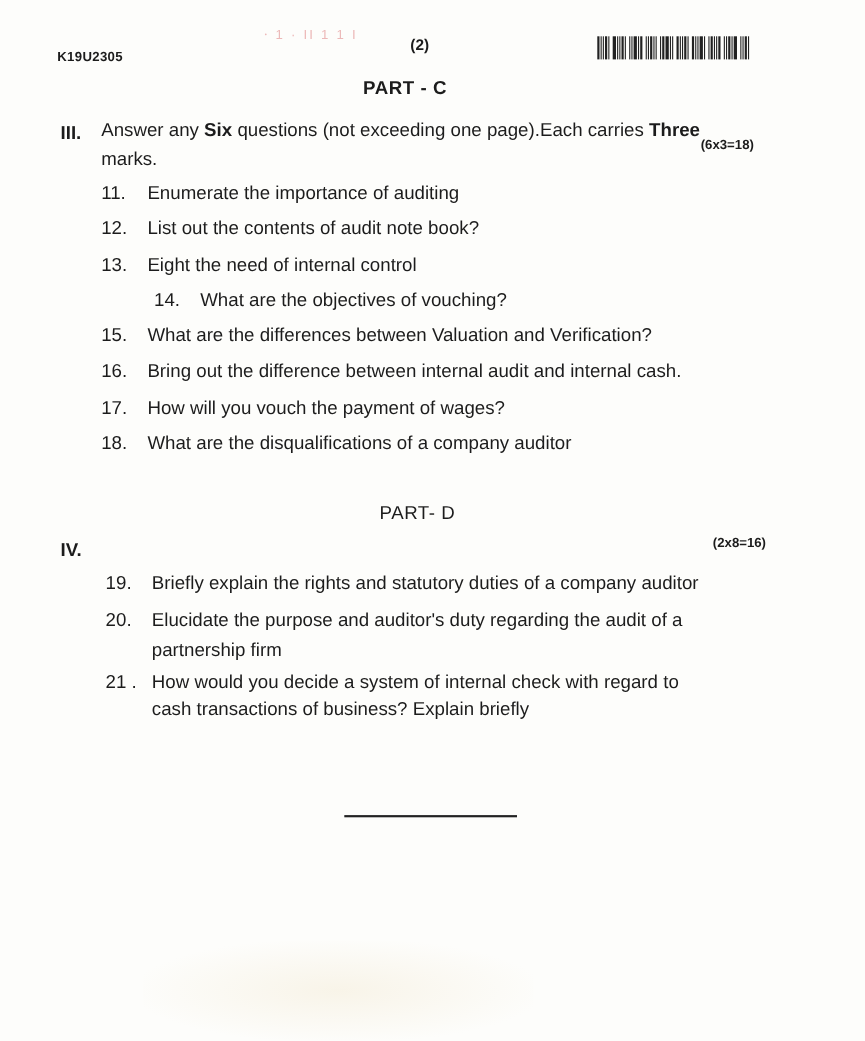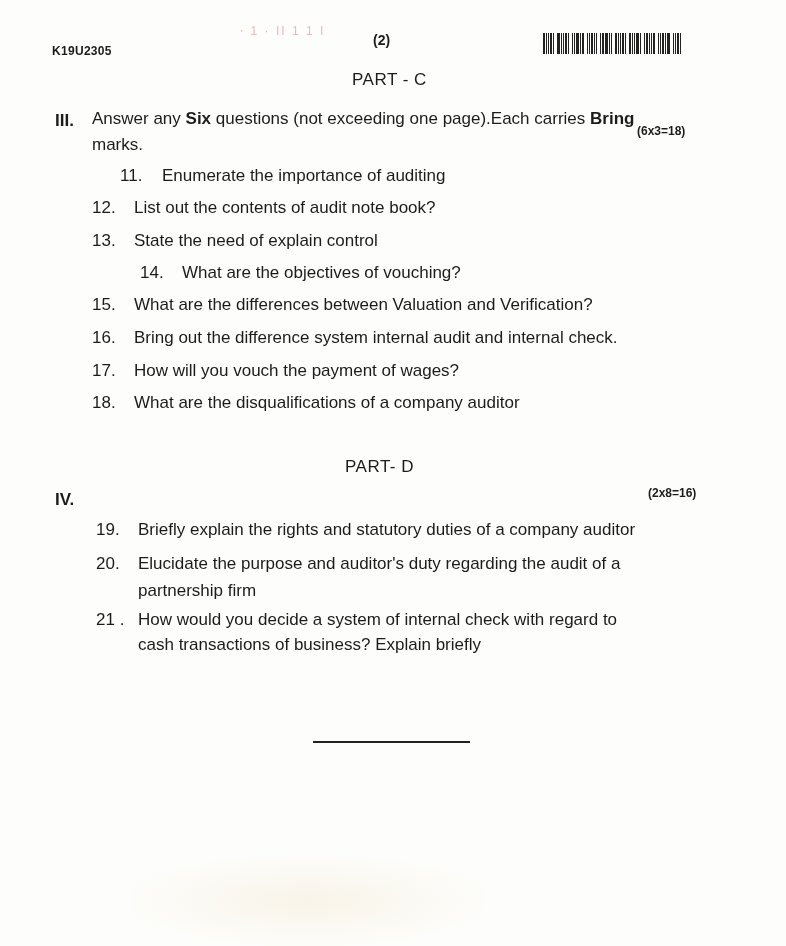--- a/index.html
+++ b/index.html
@@ -11,21 +11,21 @@
     position: relative;
   }
   .page { position: absolute; inset: 0; }
   .abs { position: absolute; white-space: nowrap; }
   .code { left: 52px; top: 44px; font-size: 12px; font-weight: bold; letter-spacing: 0.3px; }
   .pageno { left: 373px; top: 32px; font-size: 14px; font-weight: bold; }
   .stamp { left: 240px; top: 22px; font-size: 12px; color: #e8a8a8; letter-spacing: 2px; opacity: 0.8; }
   .barcode { left: 543px; top: 33px; width: 174px; height: 21px; display: flex; align-items: stretch; }
   .barcode span { display: block; background: #222; margin-right: 1px; }
   .part-title { font-size: 17px; letter-spacing: 0.5px; }
-  .partc { left: 352px; top: 70px; }
+  .partc { left: 330px; top: 70px; font-weight: bold; }
   .partd { left: 345px; top: 457px; }
   .roman { font-size: 17px; font-weight: bold; }
   .instr { font-size: 17px; }
   .marks { font-size: 12px; font-weight: bold; }
   .q { font-size: 17px; }
   .qnum { display: inline-block; width: 42px; }
   .line-rule { left: 313px; top: 741px; width: 157px; height: 2px; background: #222; }
   .smudge {
     position: absolute; left: 130px; top: 855px; width: 355px; height: 91px;
     background: radial-gradient(ellipse at center, rgba(245,238,220,0.6), rgba(245,238,220,0.0) 75%);
@@ -90,32 +90,32 @@
       <span style="width: 1px; margin-right: 1px;"></span>
       <span style="width: 1px; margin-right: 1px;"></span>
       <span style="width: 2px; margin-right: 1px;"></span>
       <span style="width: 1px; margin-right: 1px;"></span>
     </div>
 
   <div class="abs part-title partc">PART - C</div>
 
   <div class="abs roman" style="left:55px; top:111px;">III.</div>
   <div class="abs instr" style="left:92px; top:109px;">
-    <span>Answer any </span><b>Six</b><span> questions (not exceeding one page).Each carries </span><b>Bring</b>
+    <span>Answer any </span><b>Six</b><span> questions (not exceeding one page).Each carries </span><b>Three</b>
   </div>
   <div class="abs instr" style="left:92px; top:135px;">marks.</div>
   <div class="abs marks" style="left:637px; top:124px;">(6x3=18)</div>
 
   <div>
-    <div class="abs q" style="left:92px; top:166px;margin-left:28px;"><span class="qnum">11.</span><span>Enumerate the importance of auditing</span></div>
+    <div class="abs q" style="left:92px; top:166px;"><span class="qnum">11.</span><span>Enumerate the importance of auditing</span></div>
     <div class="abs q" style="left:92px; top:198px;"><span class="qnum">12.</span><span>List out the contents of audit note book?</span></div>
-    <div class="abs q" style="left:92px; top:231px;"><span class="qnum">13.</span><span>State the need of explain control</span></div>
+    <div class="abs q" style="left:92px; top:231px;"><span class="qnum">13.</span><span>Eight the need of internal control</span></div>
     <div class="abs q" style="left:92px; top:263px;margin-left:48px;"><span class="qnum">14.</span><span>What are the objectives of vouching?</span></div>
     <div class="abs q" style="left:92px; top:295px;"><span class="qnum">15.</span><span>What are the differences between Valuation and Verification?</span></div>
-    <div class="abs q" style="left:92px; top:328px;"><span class="qnum">16.</span><span>Bring out the difference system internal audit and internal check.</span></div>
+    <div class="abs q" style="left:92px; top:328px;"><span class="qnum">16.</span><span>Bring out the difference between internal audit and internal cash.</span></div>
     <div class="abs q" style="left:92px; top:361px;"><span class="qnum">17.</span><span>How will you vouch the payment of wages?</span></div>
     <div class="abs q" style="left:92px; top:393px;"><span class="qnum">18.</span><span>What are the disqualifications of a company auditor</span></div>
   </div>
 
   <div class="abs part-title partd">PART- D</div>
 
   <div class="abs roman" style="left:55px; top:490px;">IV.</div>
   <div class="abs marks" style="left:648px; top:486px;">(2x8=16)</div>
 
   <div>

